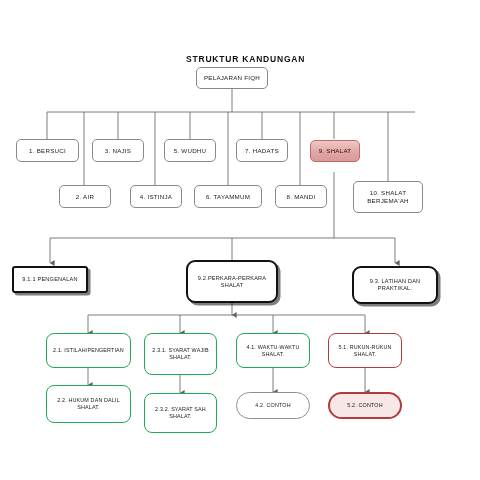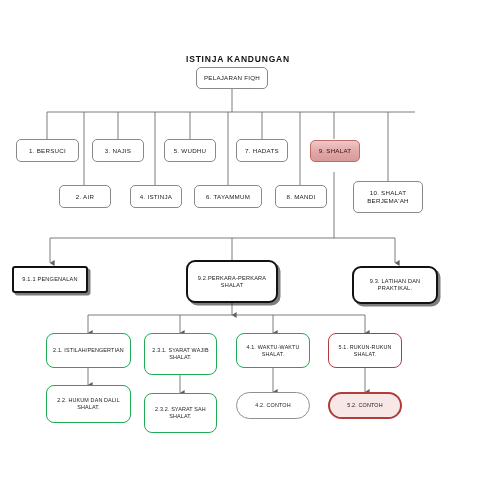--- a/index.html
+++ b/index.html
@@ -149,21 +149,21 @@
       <path d="M273,315 L273,333" marker-end="url(#arrGreen)"></path>
       <path d="M365,315 L365,333" marker-end="url(#arrGreen)"></path>
 
       <path d="M88,368 L88,385" marker-end="url(#arrGrey)"></path>
       <path d="M180,375 L180,393" marker-end="url(#arrGrey)"></path>
       <path d="M273,368 L273,392" marker-end="url(#arrGrey)"></path>
       <path d="M365,368 L365,392" marker-end="url(#arrGrey)"></path>
     </g>
   </svg>
 
-  <div class="title" style="left:186px; top:54px;">ISTINJA KANDUNGAN</div>
+  <div class="title" style="left:186px; top:54px;">STRUKTUR KANDUNGAN</div>
 
   <div class="node box-thin" style="left:196px; top:67px; width:72px; height:22px;">
     <span>PELAJARAN FIQH</span>
   </div>
 
   <div class="node box-thin" style="left:16px; top:139px; width:63px; height:23px;">
     <span>1.   BERSUCI</span>
   </div>
   <div class="node box-thin" style="left:92px; top:139px; width:52px; height:23px;">
     <span>3. NAJIS</span>

